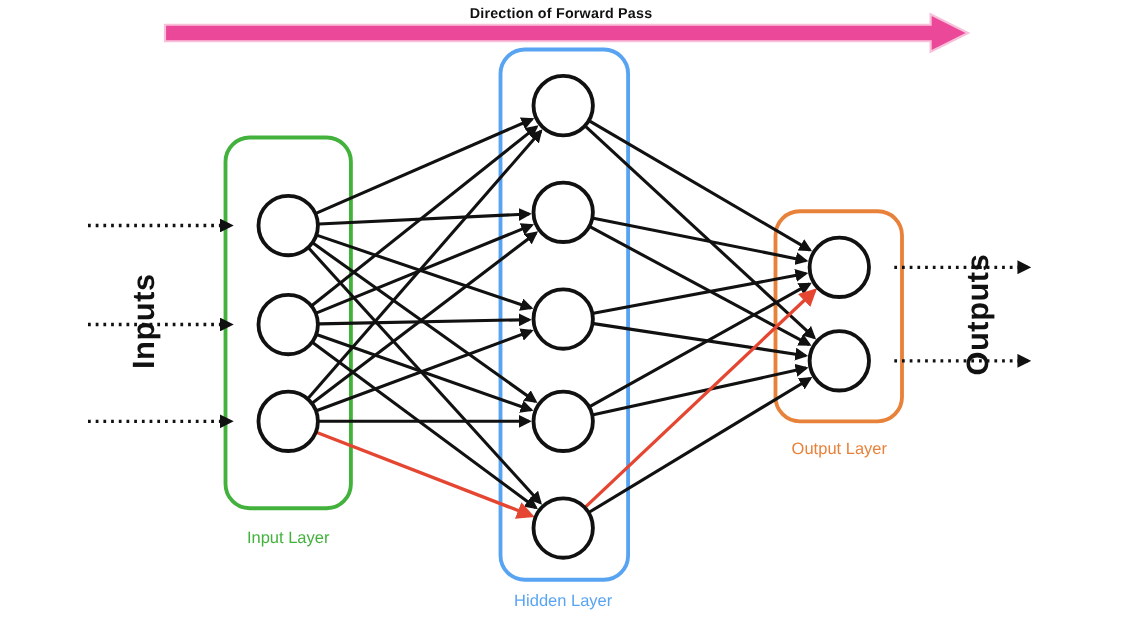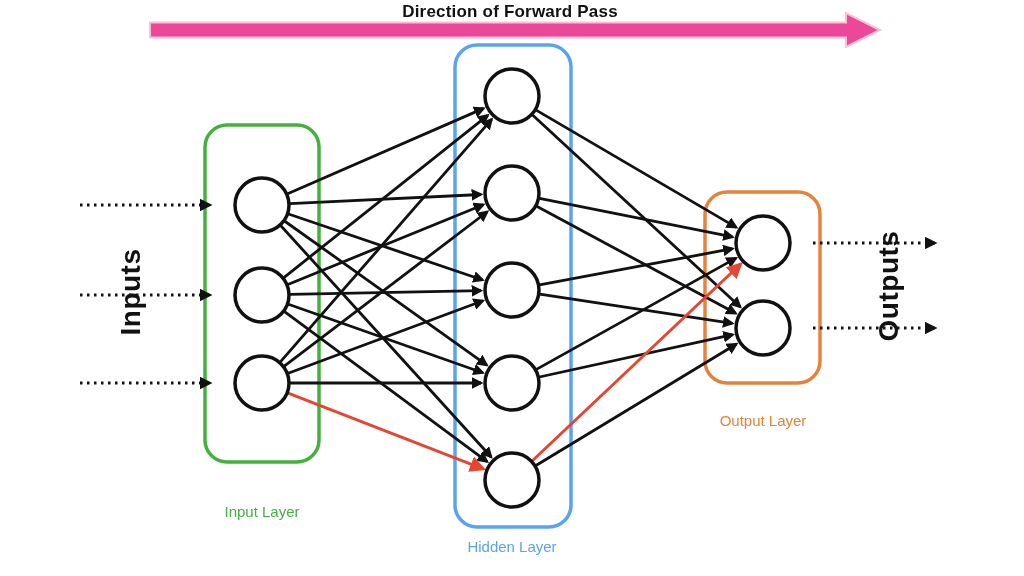--- a/index.html
+++ b/index.html
@@ -8,34 +8,34 @@
     width: 1024px;
     height: 576px;
     background: #ffffff;
     overflow: hidden;
     font-family: "Liberation Sans", sans-serif;
   }
   .stage svg { position: absolute; left: 0; top: 0; }
   .txt { position: absolute; transform: translate(-50%, -50%); white-space: nowrap; }
   .title {
     left: 510px; top: 12px;
-    font-size: 17px; font-weight: bold; color: #111111;
+    font-size: 13px; font-weight: bold; color: #111111;
     letter-spacing: 0.2px;
   }
   .side-label {
     font-size: 28px; font-weight: bold; color: #111111;
     letter-spacing: 0.5px;
   }
   .side-label.rot { transform: translate(-50%, -50%) rotate(-90deg); }
   #inputs-label  { left: 131px; top: 292px; }
   #outputs-label { left: 889px; top: 286px; }
   .layer-label { font-size: 15px; }
-  #input-layer-label  { left: 262px; top: 511px; }
+  #input-layer-label  { left: 262px; top: 489px; }
   #hidden-layer-label { left: 512px; top: 546px; }
-  #output-layer-label { left: 763px; top: 420px; }
+  #output-layer-label { left: 763px; top: 408px; }
 </style>
 </head>
 <body>
 
 <div class="stage">
 
   <svg id="net-svg" width="1024" height="576" viewBox="0 0 1024 576">
     <defs>
       <marker id="ah-black" viewBox="0 0 10 10" refX="8" refY="5" markerWidth="4.2" markerHeight="4.2" orient="auto-start-reverse">
         <path d="M0,0 L10,5 L0,10 z" fill="#111111"></path>

